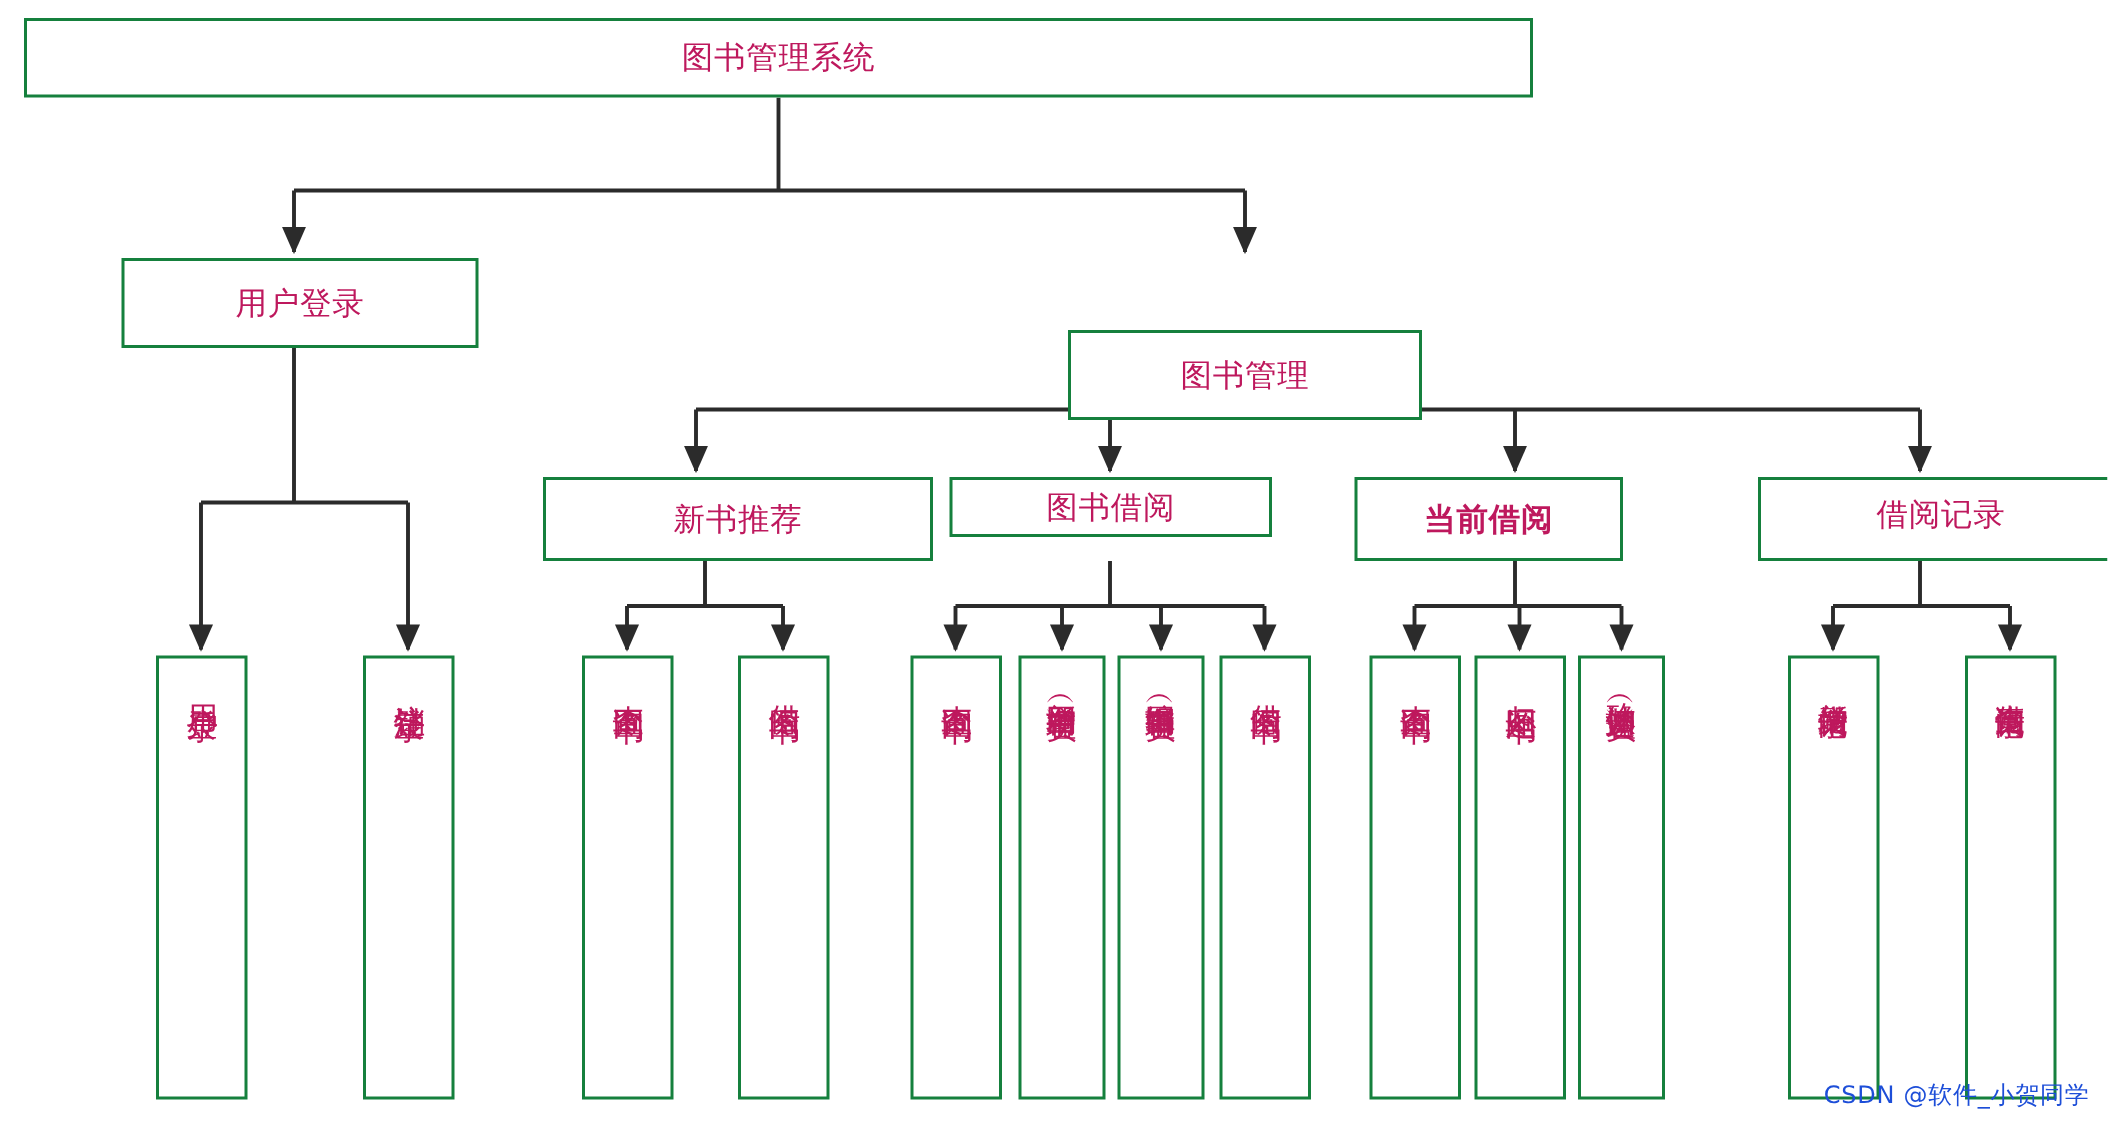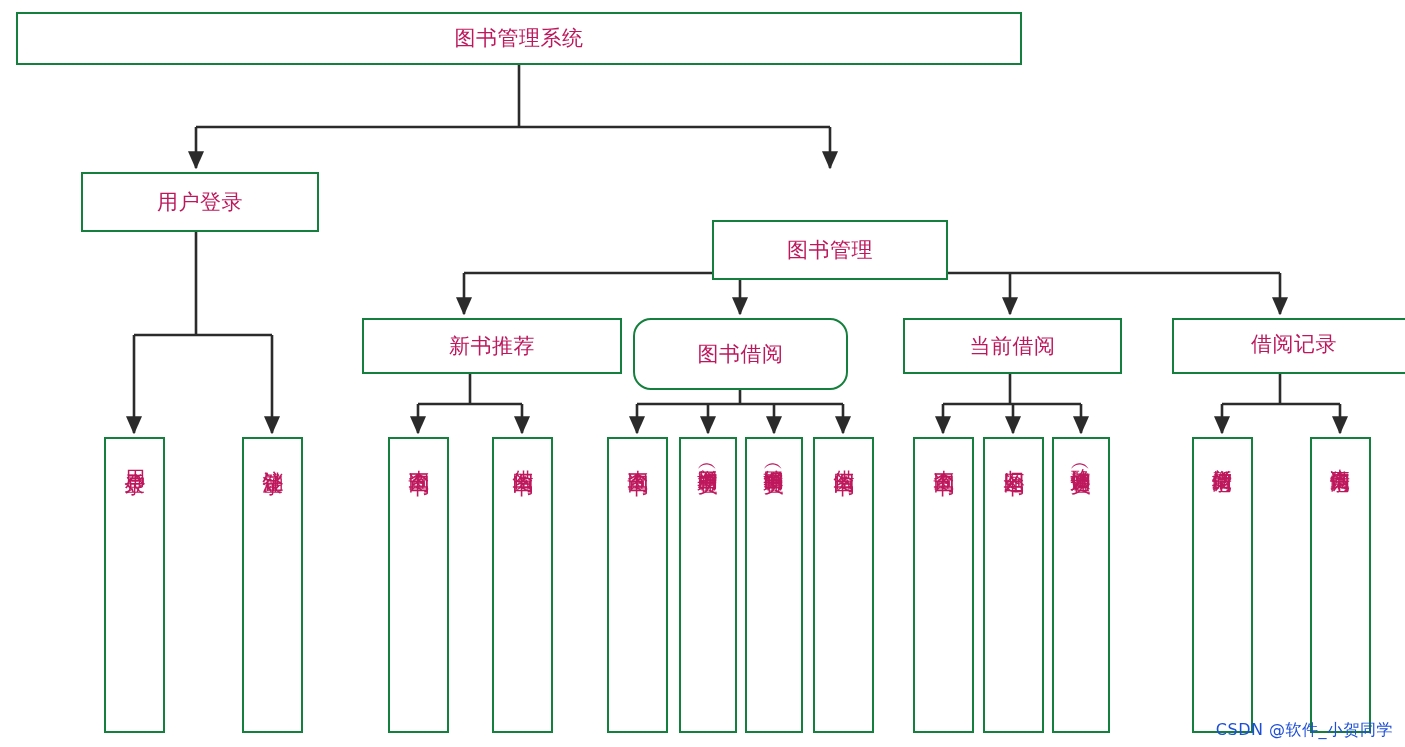--- a/index.html
+++ b/index.html
@@ -139,25 +139,25 @@
   </div>
 
   <div class="node horiz" style="left:712px; top:172px; width:236px; height:60px;margin-top:48px;">
     <span class="label">图书管理</span>
   </div>
 
   <div class="node horiz" style="left:362px; top:318px; width:260px; height:56px;">
     <span class="label">新书推荐</span>
   </div>
 
-  <div class="node horiz" style="left:633px; top:318px; width:215px; height:72px;border-radius:18px;">
+  <div class="node horiz" style="left:633px; top:318px; width:215px; height:40px;">
     <span class="label">图书借阅</span>
   </div>
 
-  <div class="node horiz" style="left:903px; top:318px; width:219px; height:56px;">
+  <div class="node horiz" style="left:903px; top:318px; width:179px; height:56px;font-weight:bold;">
     <span class="label">当前借阅</span>
   </div>
 
   <div class="node horiz" style="left:1172px; top:318px; width:244px; height:56px;font-family:Liberation Mono, monospace;">
     <span class="label">借阅记录</span>
   </div>
 
   <div class="node vert" style="left:104px; top:437px; width:61px; height:296px;">
     <span class="label">用户登录</span>
   </div>

